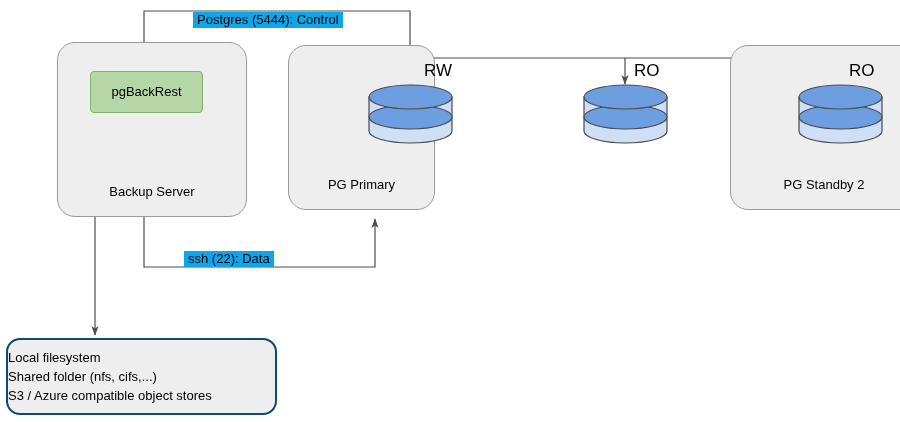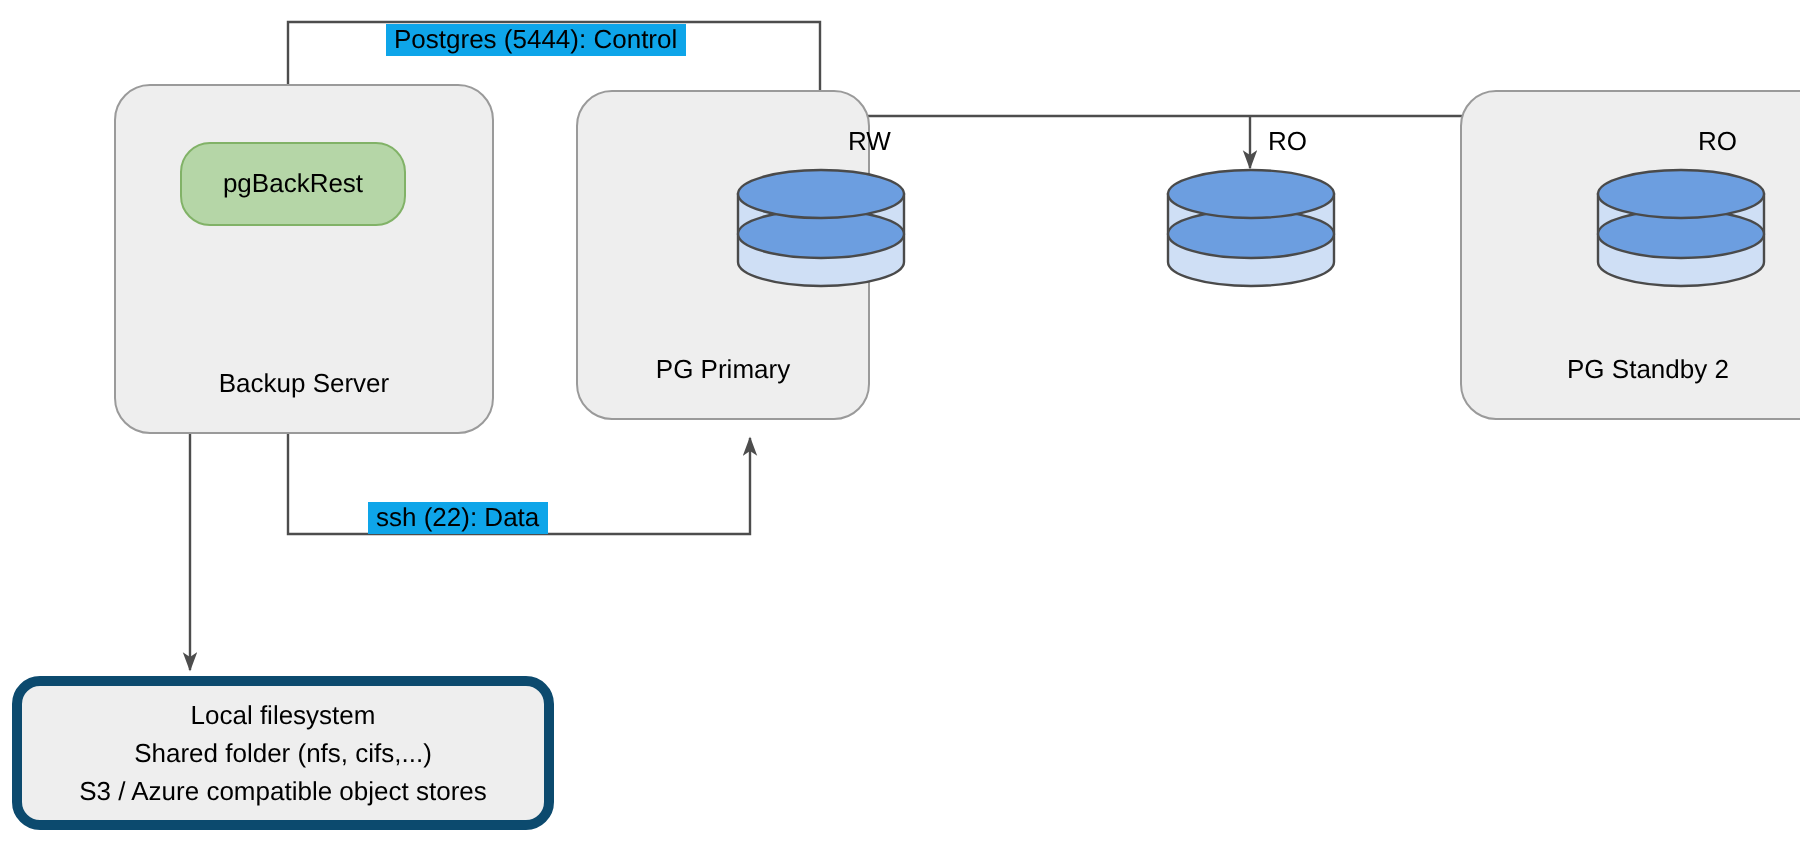--- a/index.html
+++ b/index.html
@@ -44,38 +44,38 @@
     font-size: 13px;
     line-height: 16px;
     color: #000;
     white-space: nowrap;
   }
   .proc-box {
     position: absolute;
     box-sizing: border-box;
     background: #b5d6a7;
     border: 1px solid #81b267;
-    border-radius: 15px;
+    border-radius: 4px;
     display: flex;
     align-items: center;
     justify-content: center;
     font-size: 13px;
     line-height: 16px;
     color: #000;
     white-space: nowrap;
   }
   .storage-box {
     position: absolute;
     box-sizing: border-box;
     background: #eeeeee;
-    border: 5px solid #0c4a6e;
+    border: 2px solid #0c4a6e;
     border-radius: 14px;
     display: flex;
     flex-direction: column;
-    align-items: center;
+    align-items: flex-start;
     justify-content: center;
     font-size: 13px;
     line-height: 19px;
     color: #000;
     text-align: center;
   }
   .storage-box span { white-space: nowrap; display: block; }
   
   .db-cyl {
     position: absolute;
@@ -87,21 +87,21 @@
     position: absolute;
     font-size: 13px;
     line-height: 16px;
     color: #000;
     background: #0ea5e9;
     white-space: nowrap;
     padding: 0 4px;
   }
   .port-label {
     position: absolute;
-    font-size: 13px;
+    font-size: 17px;
     line-height: 16px;
     color: #000;
     white-space: nowrap;
   }
 </style>
 </head>
 <body>
 
 <div id="diagram-canvas">
 

